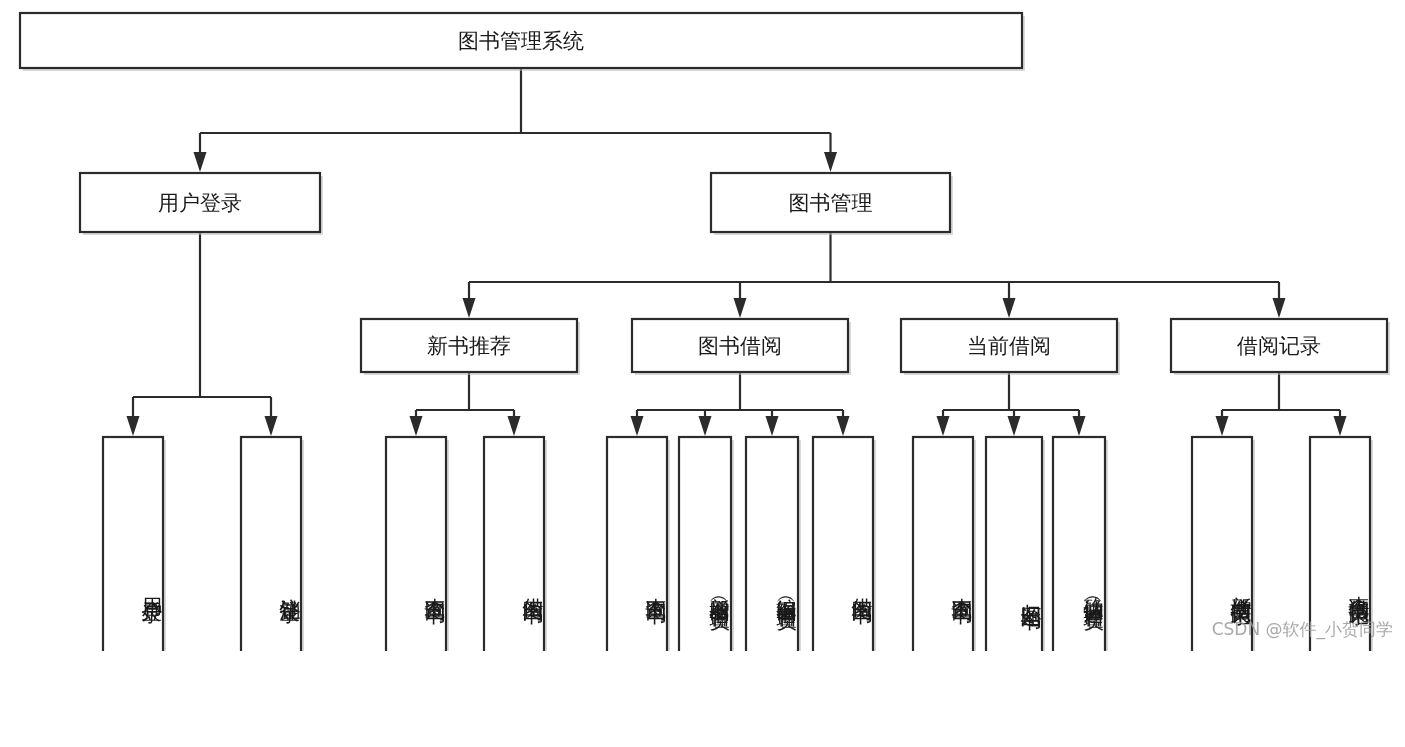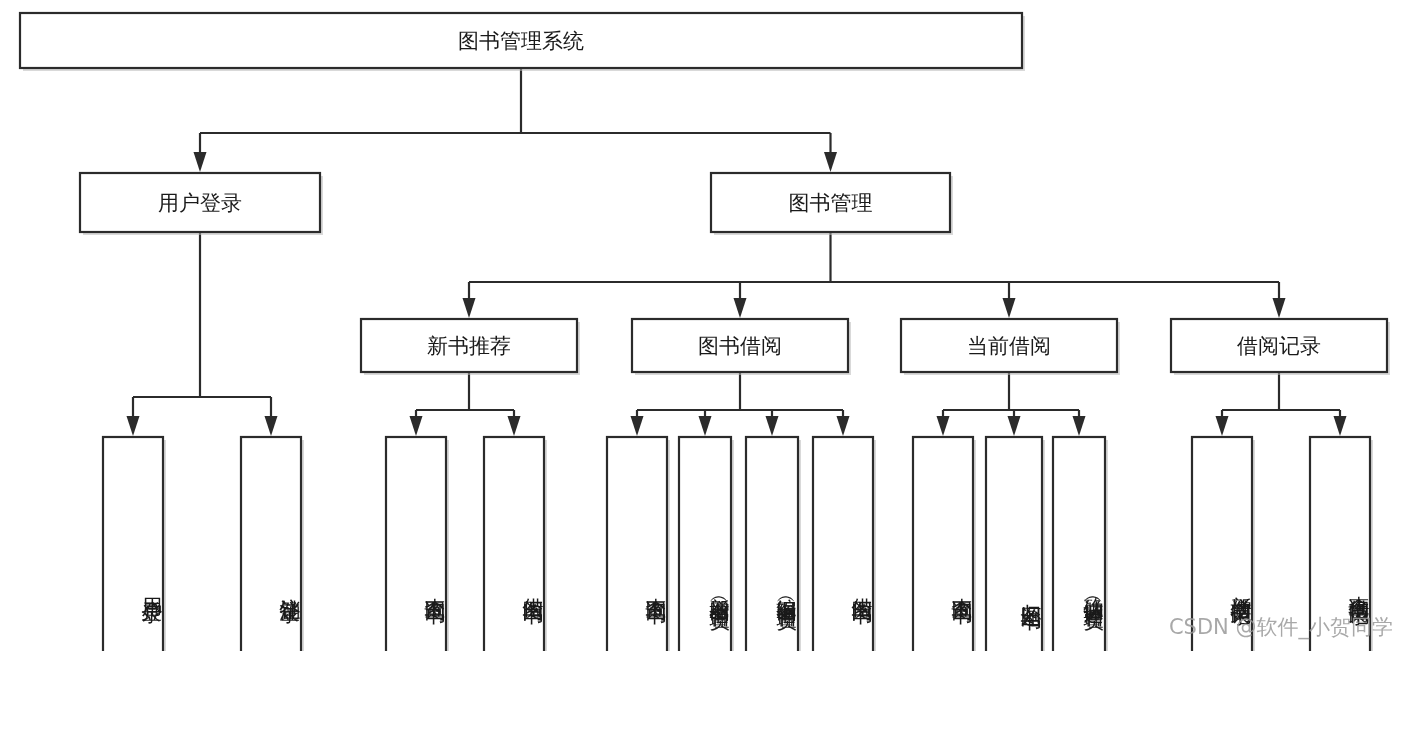--- a/index.html
+++ b/index.html
@@ -65,21 +65,21 @@
     display: flex;
     align-items: flex-start;
     justify-content: center;
     pointer-events: none;
   }
   .watermark {
     position: absolute;
     right: 12px;
     bottom: 10px;
     font-family: "DejaVu Sans", "Liberation Sans", sans-serif;
-    font-size: 21px;
+    font-size: 17px;
     color: #9a9a9a;
     opacity: 0.85;
     white-space: nowrap;
     user-select: none;
   }
 </style>
 </head>
 <body>
 
 <div id="diagram-root">

